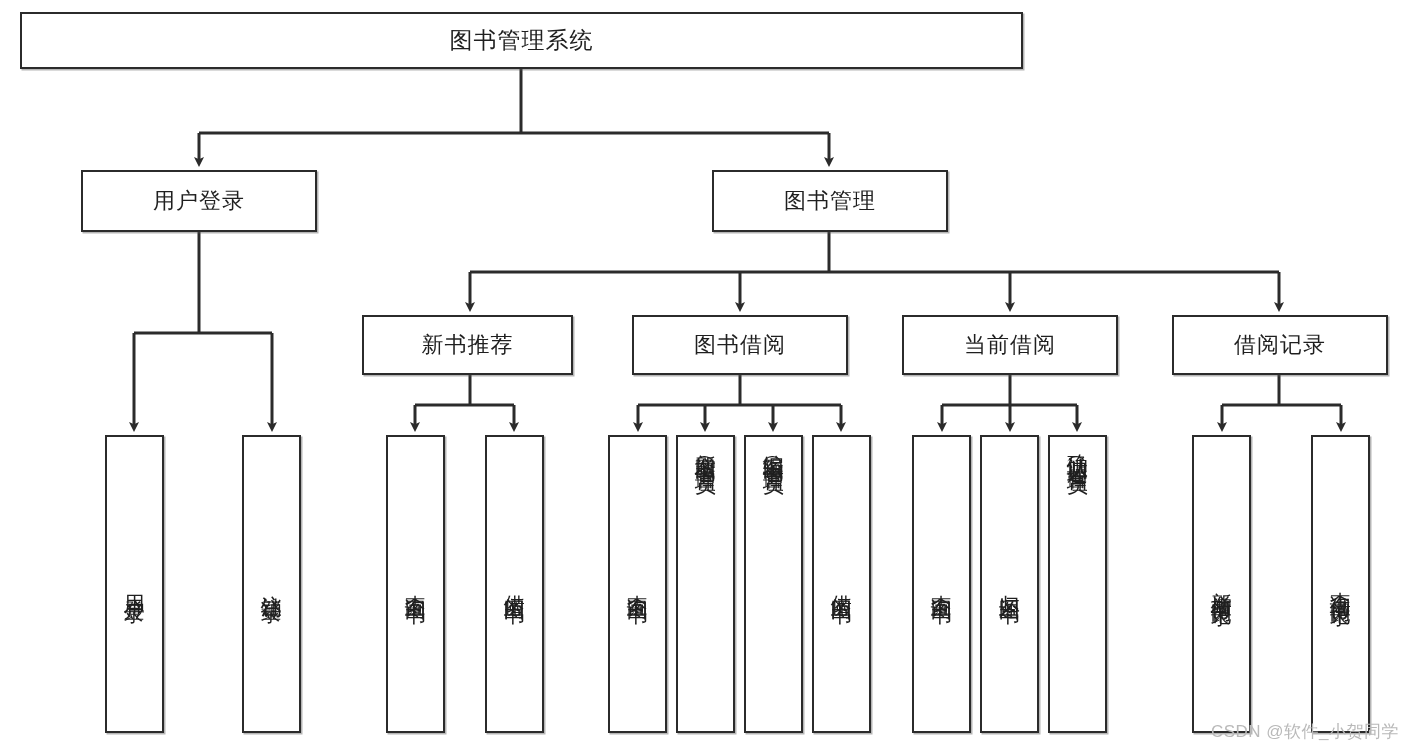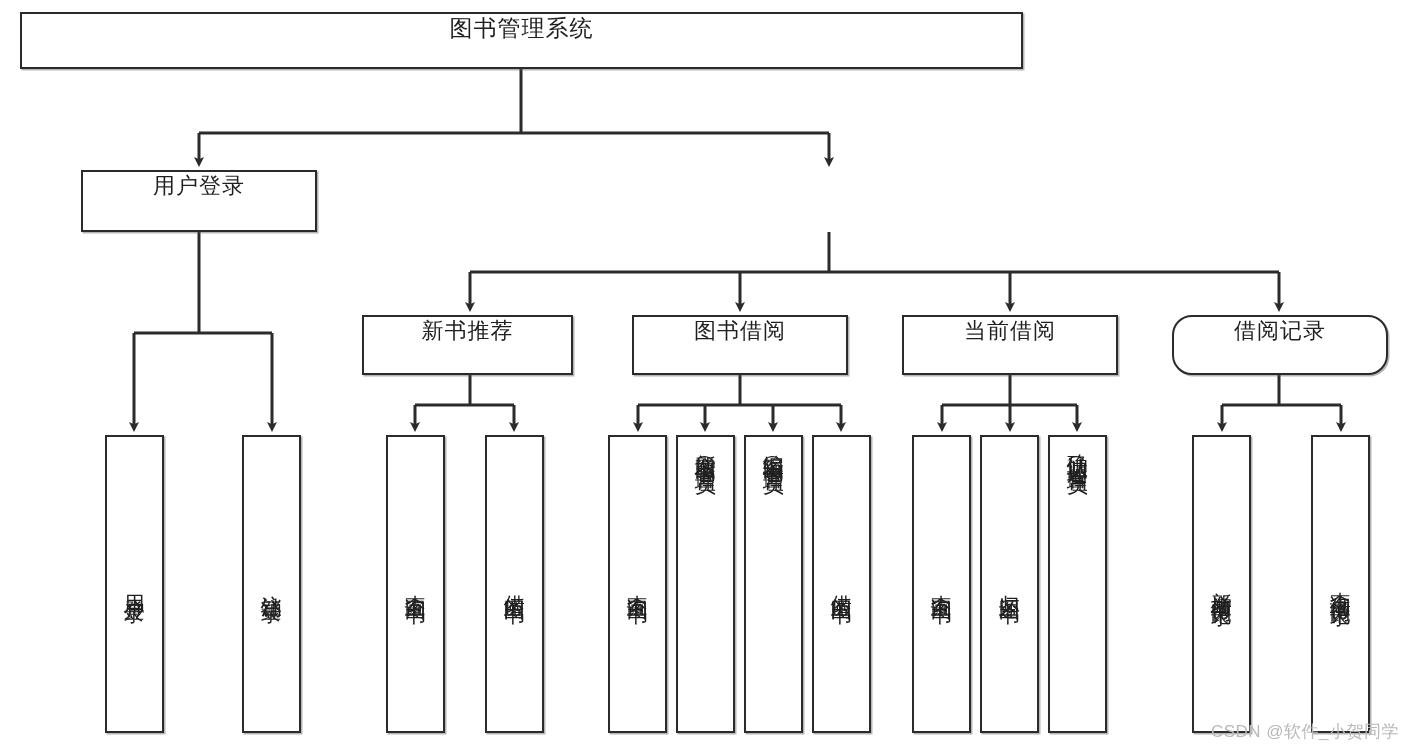--- a/index.html
+++ b/index.html
@@ -21,20 +21,21 @@
     height:747px;
     pointer-events:none;
   }
   .node{
     position:absolute;
     box-sizing:border-box;
     background:#ffffff;
     border:2px solid #2b2b2b;
     box-shadow:1.5px 1.5px 0 rgba(90,90,90,.45);
     display:flex;
+    align-items:center;
     justify-content:center;
     text-align:center;
   }
   .node .lbl{
     font-size:22px;
     line-height:1.25;
     letter-spacing:1px;
     color:#1f1f1f;
     white-space:nowrap;
   }
@@ -121,31 +122,34 @@
     </g>
   </svg>
 
   <div class="node root" style="left:20px;top:12px;width:1003px;height:57px;">
     <span class="lbl">图书管理系统</span>
   </div>
 
   <div class="node" style="left:81px;top:170px;width:236px;height:62px;">
     <span class="lbl">用户登录</span>
   </div>
+  <div class="node" style="left:712px;top:170px;width:236px;height:62px;">
+    <span class="lbl">图书管理</span>
+  </div>
 
   <div class="node" style="left:362px;top:315px;width:211px;height:60px;">
     <span class="lbl">新书推荐</span>
   </div>
   <div class="node" style="left:902px;top:315px;width:216px;height:60px;">
     <span class="lbl">当前借阅</span>
   </div>
   <div class="node" style="left:632px;top:315px;width:216px;height:60px;">
     <span class="lbl">图书借阅</span>
   </div>
-  <div class="node" style="left:1172px;top:315px;width:216px;height:60px;border-radius:20px;">
+  <div class="node" style="left:1172px;top:315px;width:216px;height:60px;">
     <span class="lbl">借阅记录</span>
   </div>
 
   <div class="node leaf mid" style="left:105px;top:435px;width:59px;height:298px;">
     <span class="lbl">用户登录</span>
   </div>
   <div class="node leaf mid" style="left:242px;top:435px;width:59px;height:298px;">
     <span class="lbl">注销登录</span>
   </div>
 

